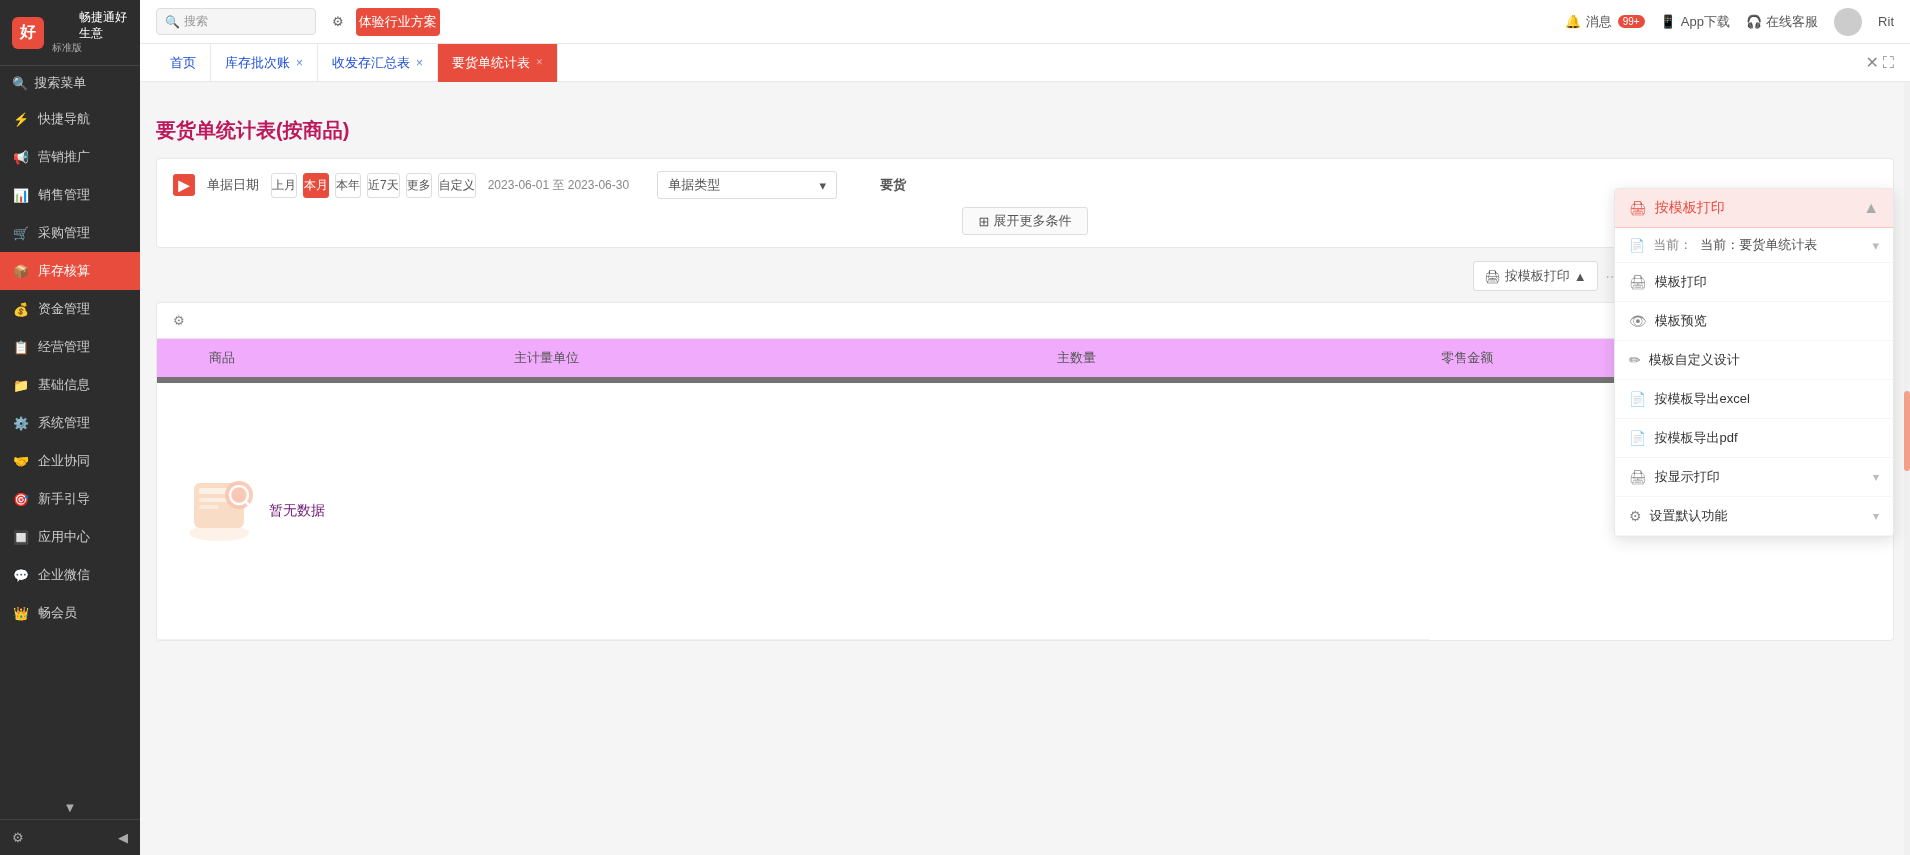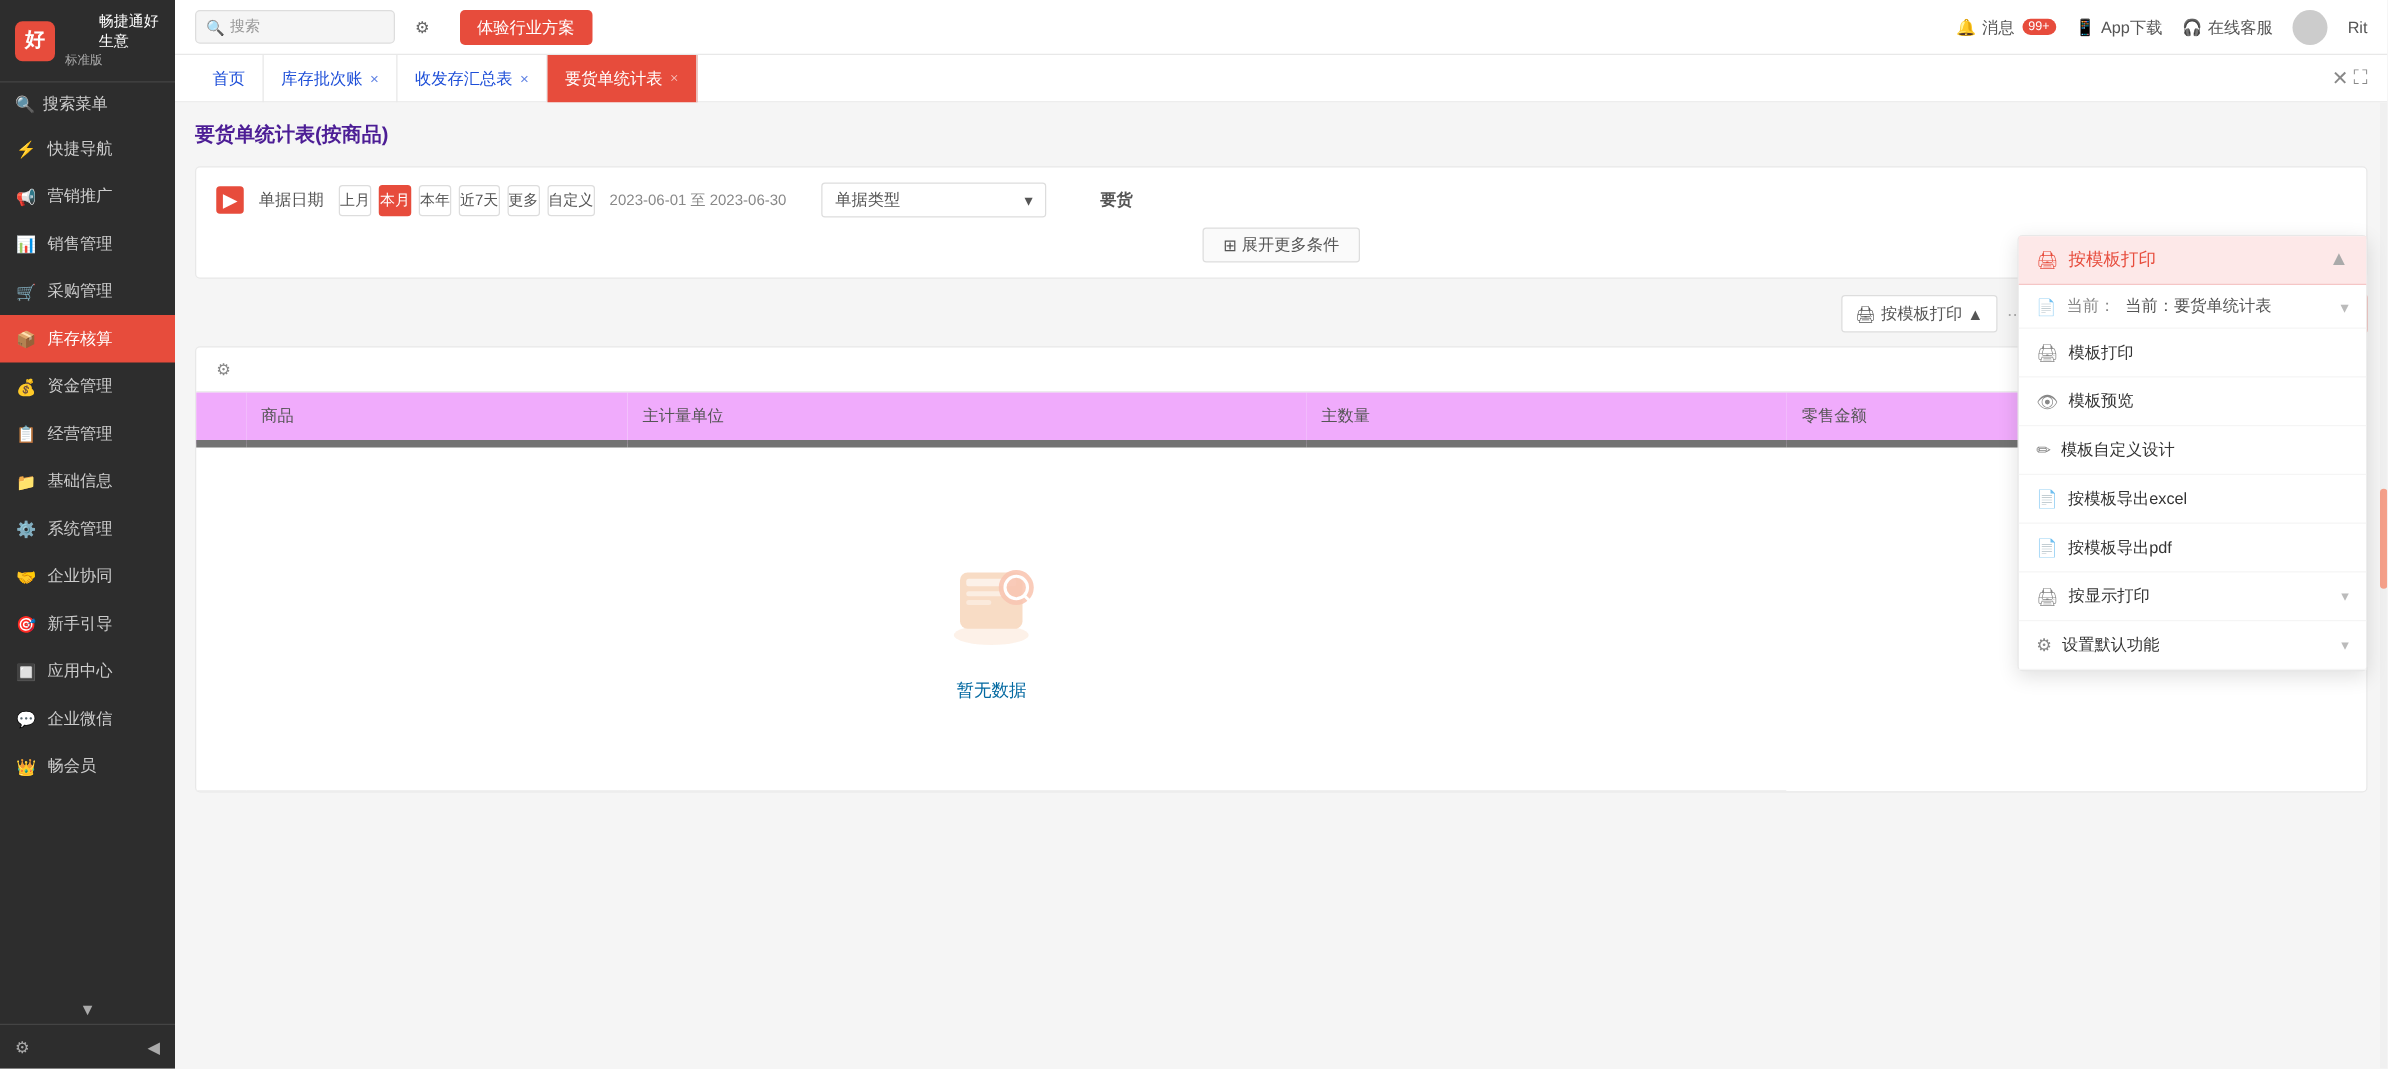--- a/index.html
+++ b/index.html
@@ -102,25 +102,25 @@
       padding: 4px 8px;
       gap: 4px;
       width: 160px;
       color: #999;
       font-size: 12px;
     }
     .topbar-gear { color: #666; cursor: pointer; margin-left: 4px; }
     .topbar-trial {
       background: #e74c3c;
       color: white;
-      padding: 5px 14px;
+      padding: 5px 3px;
       border-radius: 4px;
       font-size: 13px;
       cursor: pointer;
-      margin-left: 12px;
+      margin-left: 0;
     }
     .topbar-right {
       margin-left: auto;
       display: flex;
       align-items: center;
       gap: 16px;
       color: #555;
       font-size: 13px;
     }
     .topbar-right-item {
@@ -189,24 +189,25 @@
     
     .page-content {
       flex: 1;
       overflow-y: auto;
       padding: 16px;
       background: #f5f5f5;
       position: relative;
     }
 
     .page-title {
-      font-size: 16px;
+      font-size: 20px;
       font-weight: bold;
-      color: #4c1d95;
+      color: #be185d;
       margin-bottom: 14px;
+      margin-top: 19px;
     }
 
     
     .filter-card {
       background: white;
       border-radius: 4px;
       padding: 12px 16px;
       margin-bottom: 12px;
       border: 1px solid #e8e8e8;
     }
@@ -306,25 +307,25 @@
     td {
       padding: 10px 12px;
       font-size: 13px;
       color: #333;
       border-bottom: 1px solid #f0f0f0;
     }
 
     
     .empty-state {
       display: flex;
-      flex-direction: column;
+      flex-direction: row;
       align-items: center;
       justify-content: flex-start;
       padding: 60px 0;
-      color: #0369a1;
+      color: #701a75;
       font-size: 14px;
     }
     .empty-icon {
       width: 100px;
       height: 100px;
       margin-bottom: 16px;
       opacity: 0.6;
     }
     .btn-print {
       display: flex;

